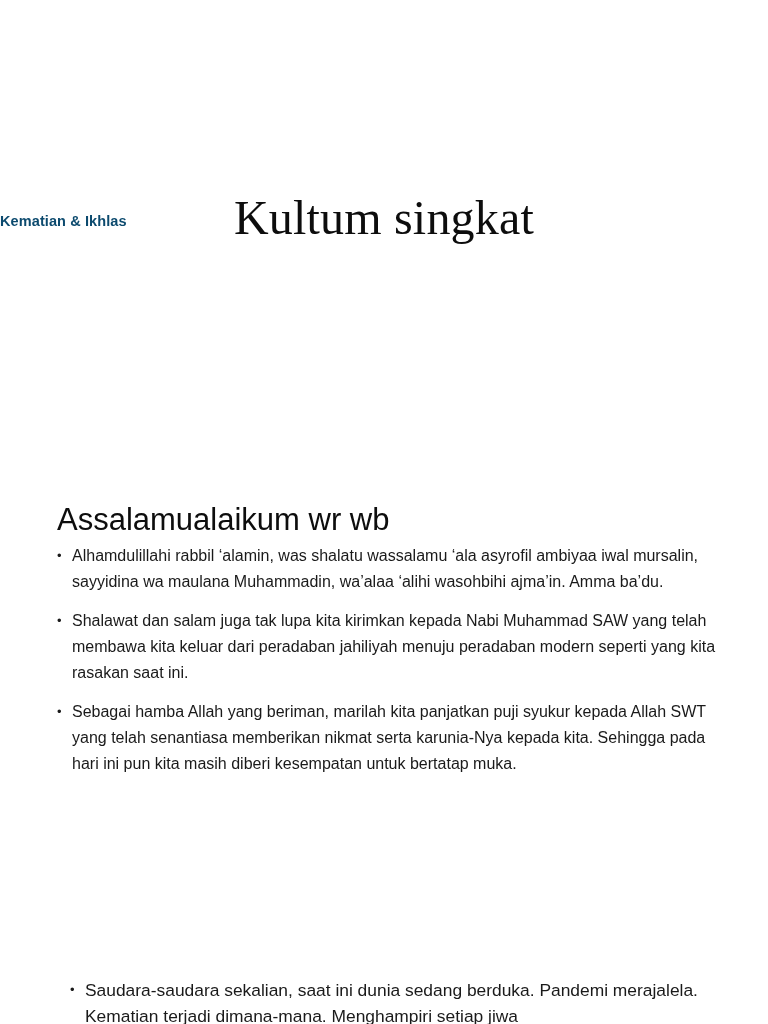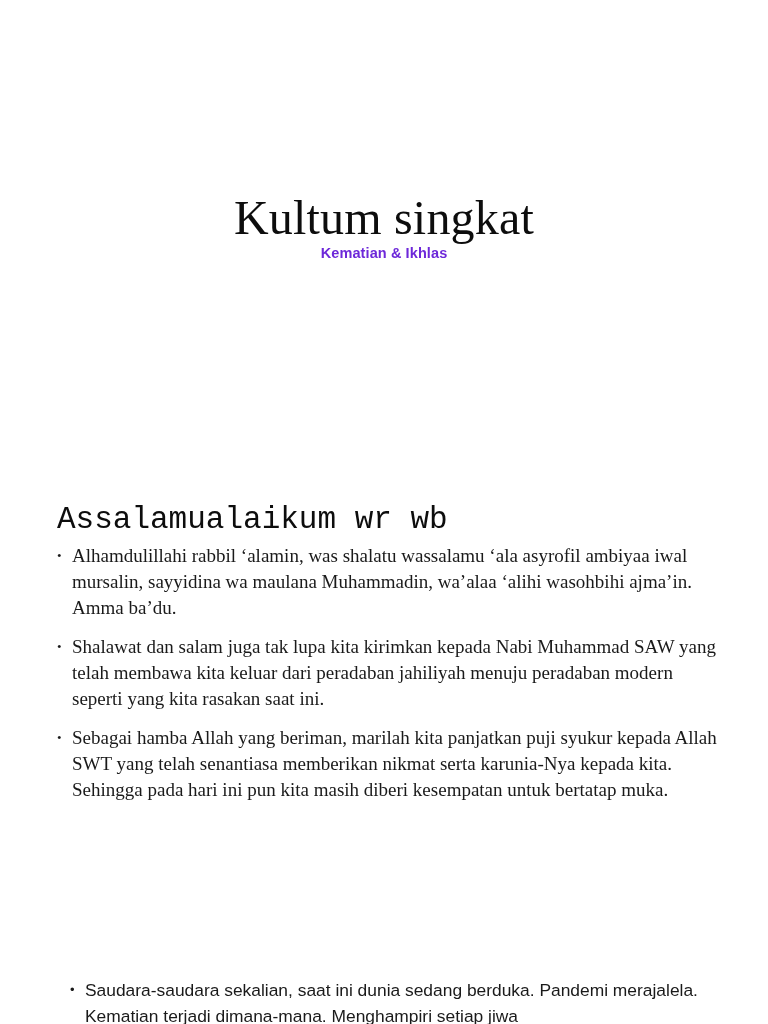--- a/index.html
+++ b/index.html
@@ -44,46 +44,45 @@
     font-size: 48px;
     line-height: 56px;
     letter-spacing: 0.2px;
     color: #0d0d0d;
     white-space: nowrap;
   }
 
   .deck-subtitle {
     position: absolute;
     left: 0;
-    top: 243px;
+    top: 211px;
     width: 768px;
-    text-align: center;
     font-family: "Liberation Sans", sans-serif;
     font-weight: 700;
     font-size: 14.5px;
     line-height: 20px;
     letter-spacing: 0.1px;
-    color: #6d28d9;
+    color: #0c4a6e;
     white-space: nowrap;
   }
 
   
   .slide-body-page {
     position: absolute;
     left: 0;
     top: 430px;
     width: 768px;
     height: 400px;
   }
 
   .section-heading {
     position: absolute;
     left: 57px;
     top: 44px;
-    font-family: Liberation Mono, monospace;
+    font-family: Liberation Sans, sans-serif;
     font-weight: 400;
     font-size: 31px;
     line-height: 40px;
     color: #0d0d0d;
     white-space: nowrap;
   }
 
   .bullet-list {
     position: absolute;
     left: 57px;
@@ -91,23 +90,23 @@
     width: 660px;
     margin: 0;
     padding: 0;
     list-style: none;
   }
 
   .bullet-item {
     position: relative;
     padding-left: 15px;
     margin: 0 0 13px 0;
-    font-family: Liberation Serif, serif;
+    font-family: Liberation Sans, sans-serif;
     font-weight: 400;
-    font-size: 19px;
+    font-size: 16px;
     line-height: 26px;
     color: #1a1a1a;
     text-align: left;
   }
   .bullet-item:last-child { margin-bottom: 0; }
 
   .bullet-item::before {
     content: "\2022";
     position: absolute;
     left: 0;

